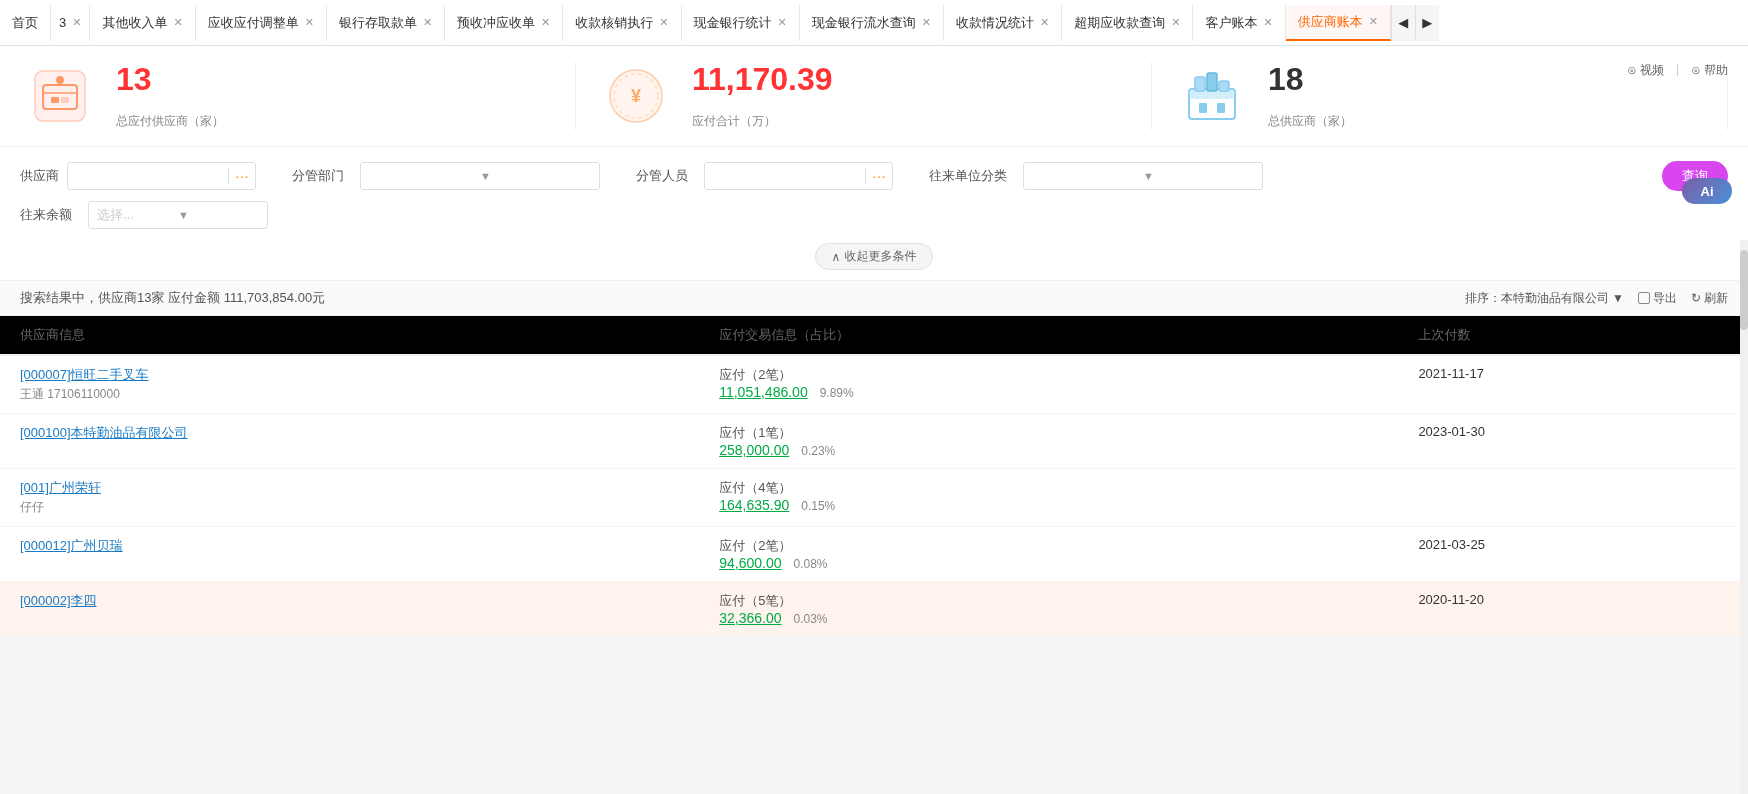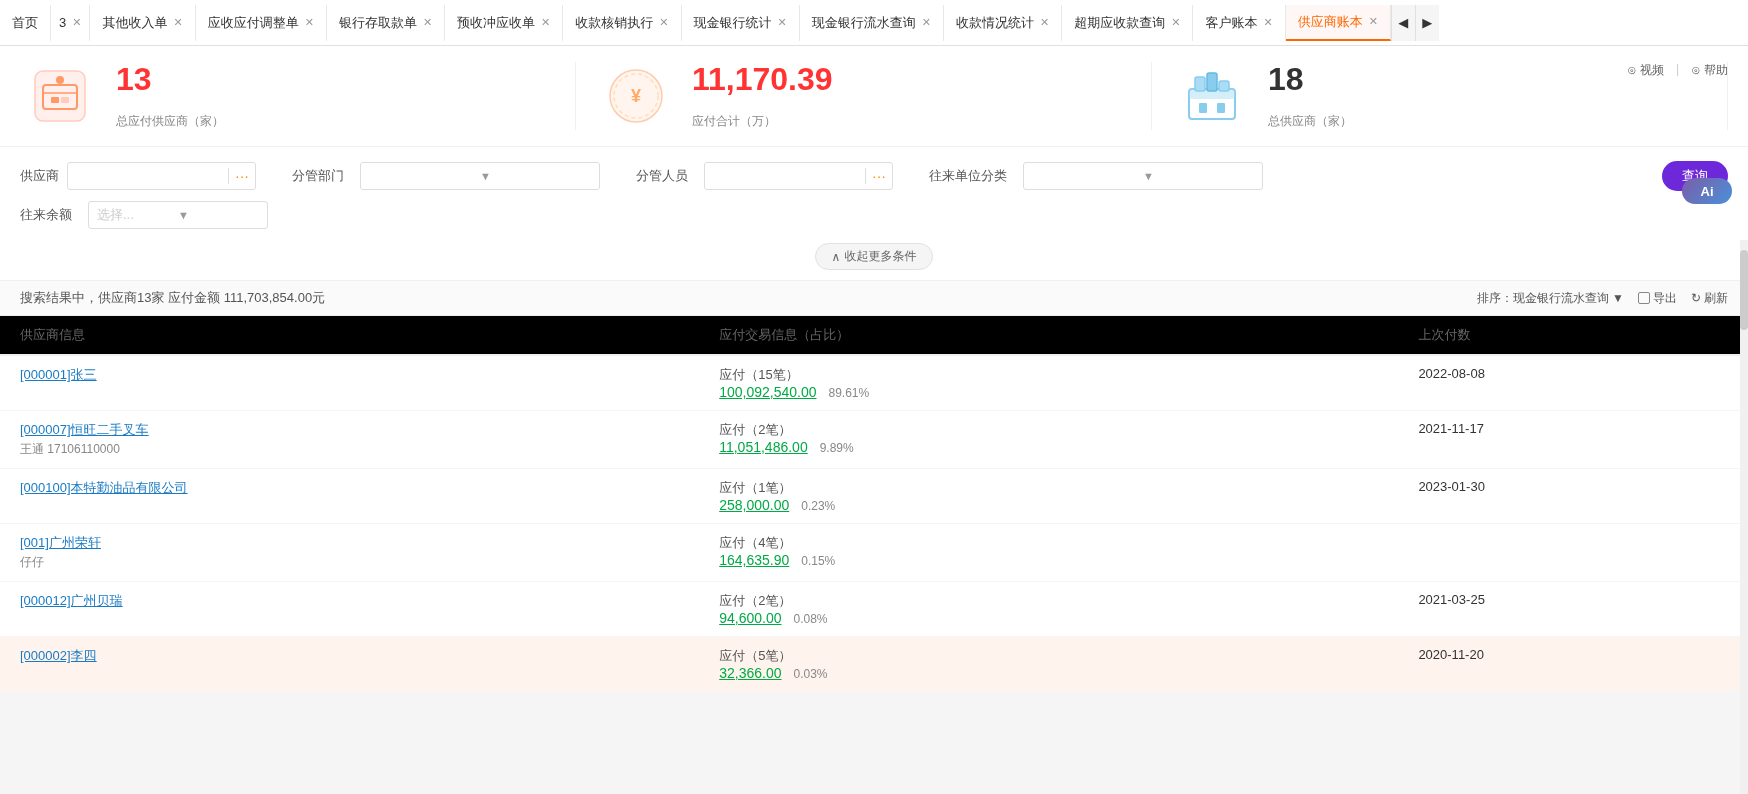--- a/index.html
+++ b/index.html
@@ -42,21 +42,21 @@
     .header-actions span { cursor: pointer; color: #666; }
 
     
     .search-area {
       background: #fff; padding: 14px 20px 10px; border-bottom: 1px solid #f0f0f0;
     }
     .search-row { display: flex; align-items: center; gap: 16px; margin-bottom: 10px; }
     .search-field { display: flex; align-items: center; gap: 8px; }
     .search-field label { color: #555; font-size: 13px; white-space: nowrap; }
     .query-btn {
-      background: #6d28d9; color: #fff; border: none; border-radius: 15px;
+      background: #d946ef; color: #fff; border: none; border-radius: 15px;
       padding: 6px 20px; font-size: 13px; cursor: pointer; margin-left: auto; height: 30px;
     }
     .collapse-btn {
       display: flex; align-items: center; justify-content: center; gap: 4px;
       background: #f5f5f5; border: 1px solid #e0e0e0; border-radius: 14px;
       padding: 4px 16px; font-size: 12px; color: #666; cursor: pointer;
       margin: 4px auto 0; width: fit-content;
     }
 
     
@@ -271,21 +271,21 @@
       <span>∧</span>
       <span>收起更多条件</span>
     </div>
   </div>
 </div>
 
 <div class="result-bar">
   <span>搜索结果中，供应商13家    应付金额 111,703,854.00元</span>
   <div class="right-actions">
     <span>
-      <span>排序：现金银行流水查询</span>
+      <span>排序：本特勤油品有限公司</span>
       <span>▼</span>
     </span>
     <span>
       <span style="display:inline-block; width:12px; height:12px; border:1.5px solid #888; border-radius:2px; position:relative; vertical-align:middle;"></span>
       <span>导出</span>
     </span>
     <span>
       <span>↻</span>
       <span>刷新</span>
     </span>
@@ -300,28 +300,20 @@
       </th>
       <th style="width:40%;">
         <span>应付交易信息（占比）</span>
       </th>
       <th style="width:20%;">
         <span>上次付数</span>
       </th>
     </tr>
   </thead>
   <tbody id="table-body">
-  <tr>
-        <td><a class="supplier-link">[000001]张三</a></td>
-        <td>
-          <div><span class="tx-label">应付</span><span class="tx-label">（15笔）</span></div>
-          <div><span class="amount-green">100,092,540.00</span><span class="percent">89.61%</span></div>
-        </td>
-        <td>2022-08-08</td>
-      </tr>
       <tr>
         <td><a class="supplier-link">[000007]恒旺二手叉车</a><div class="supplier-sub">王通  17106110000</div></td>
         <td>
           <div><span class="tx-label">应付</span><span class="tx-label">（2笔）</span></div>
           <div><span class="amount-green">11,051,486.00</span><span class="percent">9.89%</span></div>
         </td>
         <td>2021-11-17</td>
       </tr>
       <tr>
         <td><a class="supplier-link">[000100]本特勤油品有限公司</a></td>

